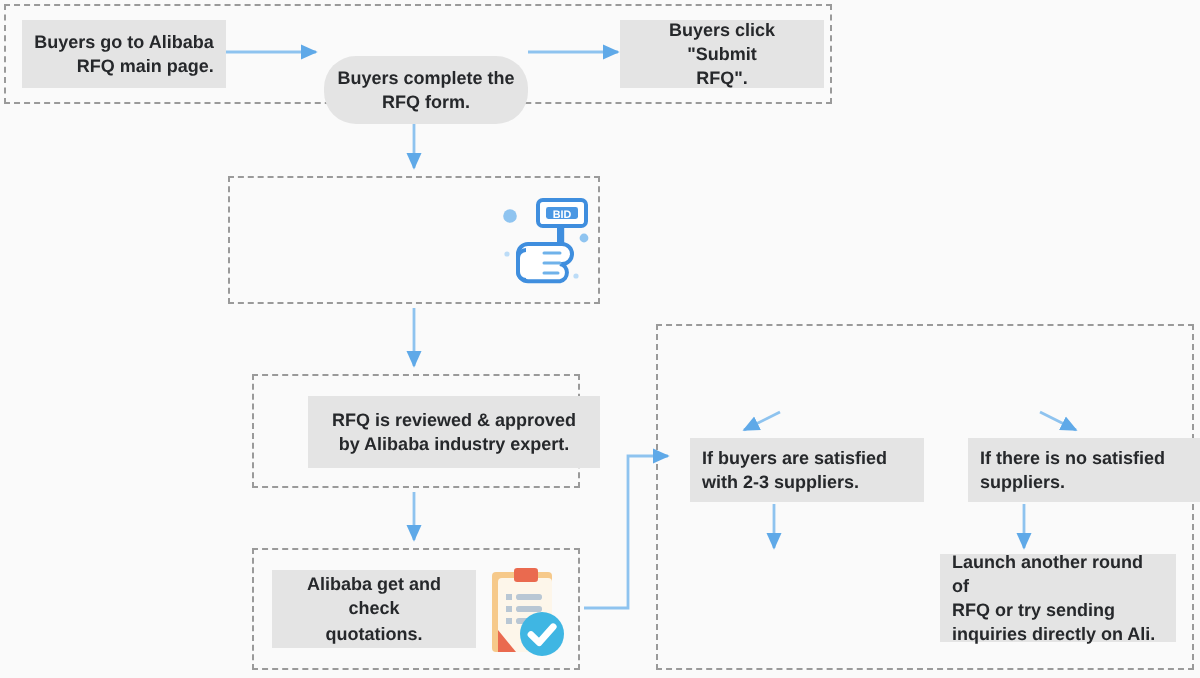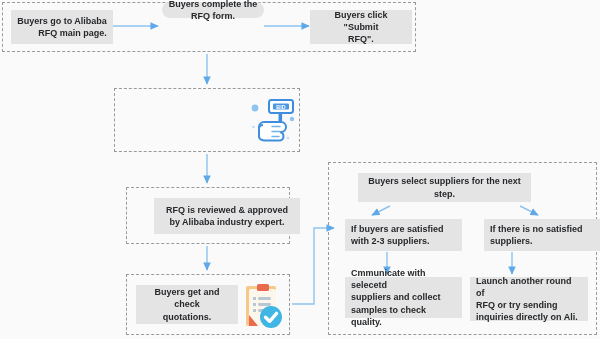--- a/index.html
+++ b/index.html
@@ -73,44 +73,40 @@
       <path d="M520,206 L538,215"></path>
 
       <path d="M387,252 L387,274"></path>
       <path d="M512,252 L512,274"></path>
     </g>
   </svg>
 
   <div class="node" style="left:11px;top:10px;width:102px;height:34px;text-align:right;">Buyers go to Alibaba
 RFQ main page.</div>
 
-  <div class="node" style="left:162px;top:2px;width:102px;height:16px;border-radius:16px;">Buyers complete the
+  <div class="node" style="left:162px;top:28px;width:102px;height:34px;border-radius:16px;">Buyers complete the
 RFQ form.</div>
 
   <div class="node" style="left:310px;top:10px;width:102px;height:34px;">Buyers click "Submit
 RFQ".</div>
 
 
   <div class="node" style="left:135px;top:198px;width:146px;height:36px;margin-left:19px;">RFQ is reviewed &amp; approved
 by Alibaba industry expert.</div>
 
-  <div class="node" style="left:136px;top:285px;width:102px;height:39px;">Buyers get and check
+  <div class="node" style="left:136px;top:285px;width:102px;height:39px;">Alibaba get and check
 quotations.</div>
 
-  <div class="node" style="left:358px;top:173px;width:173px;height:29px;">Buyers select suppliers for the next step.</div>
 
   <div class="node left" style="left:345px;top:219px;width:117px;height:32px;">If buyers are satisfied
 with 2-3 suppliers.</div>
 
   <div class="node left" style="left:484px;top:219px;width:118px;height:32px;">If there is no satisfied
 suppliers.</div>
 
-  <div class="node left" style="left:345px;top:277px;width:117px;height:41px;">Cmmunicate with selecetd
-suppliers and collect
-samples to check quality.</div>
 
   <div class="node left" style="left:470px;top:277px;width:118px;height:44px;">Launch another round of
 RFQ or try sending
 inquiries directly on Ali.</div>
 
   <div class="icon" style="left:248px;top:94px;width:50px;height:52px;">
     <svg viewBox="0 0 50 52" width="50" height="52">
       <circle cx="7" cy="14" r="3.4" fill="#8fc4f0"></circle>
       <circle cx="44" cy="25" r="2.2" fill="#8fc4f0"></circle>
       <circle cx="5.5" cy="33" r="1.3" fill="#bcdcf7"></circle>

